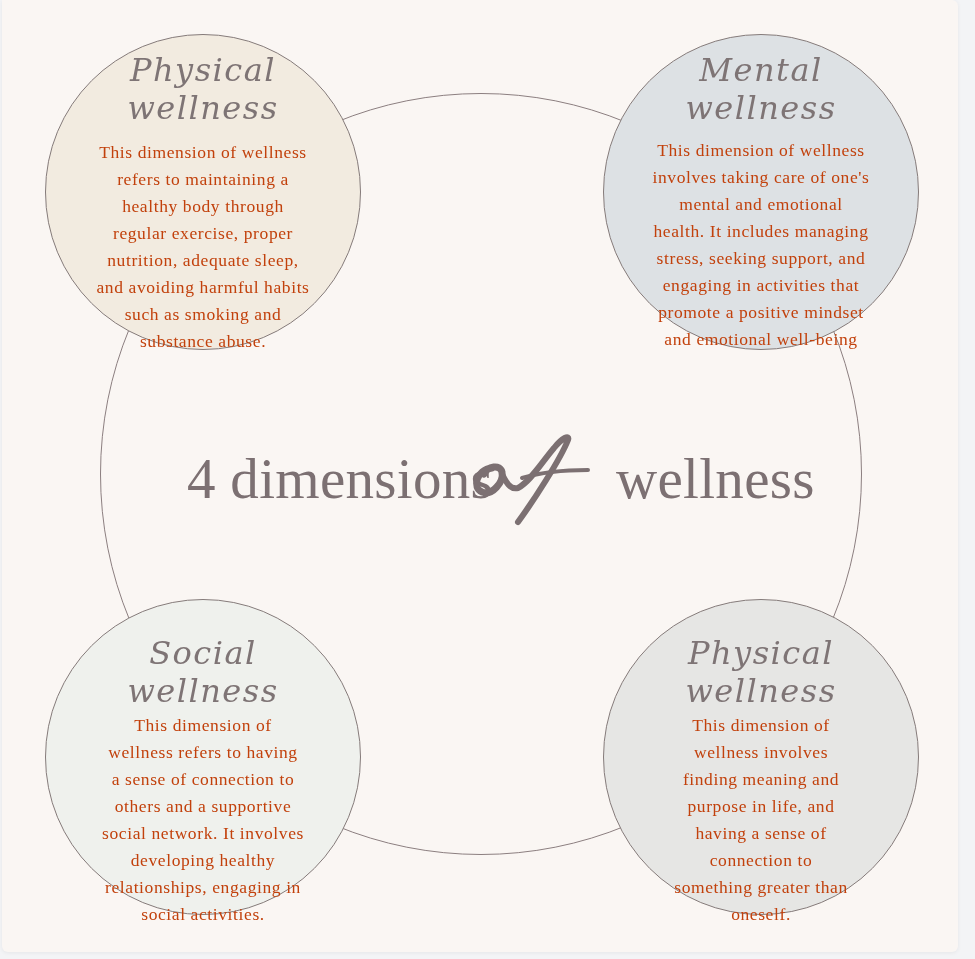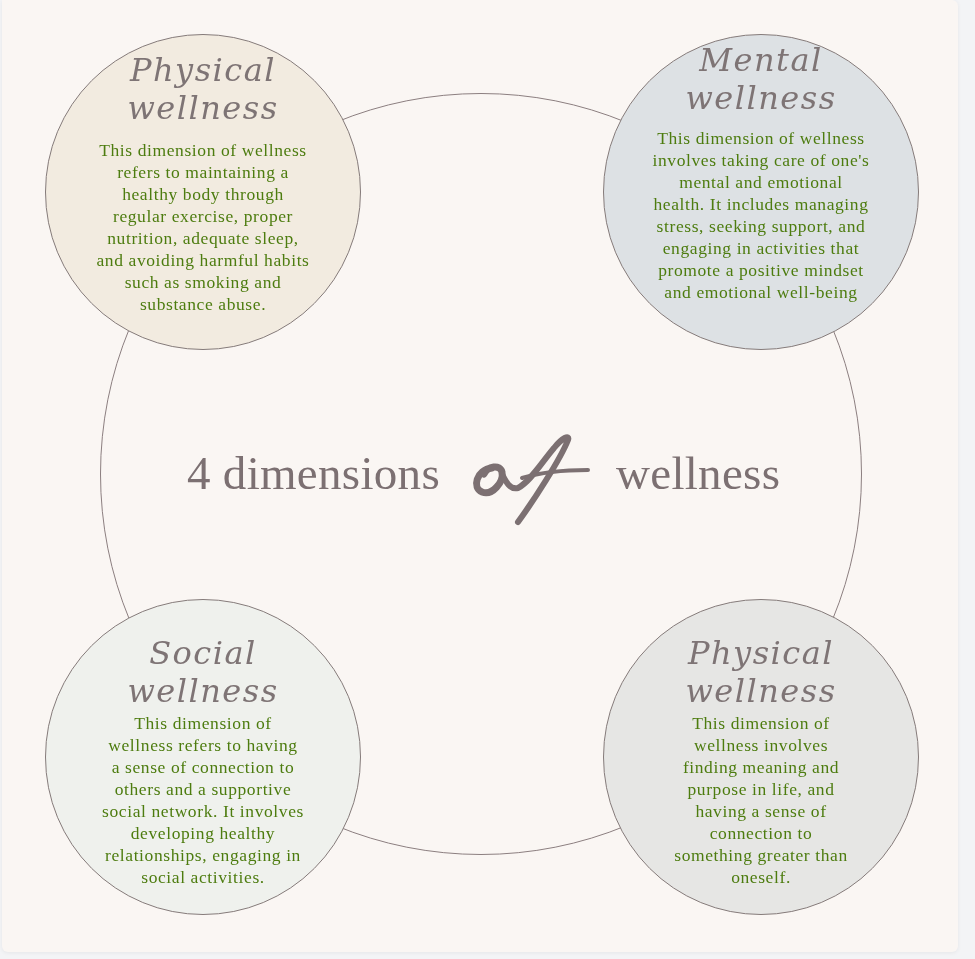--- a/index.html
+++ b/index.html
@@ -23,39 +23,39 @@
       display: flex; flex-direction: column; align-items: center;
       text-align: center; color: #7b7172;
     }
     .dim .title {
       font-family: "DejaVu Serif", serif; font-style: italic;
       font-size: 32px; line-height: 38px; letter-spacing: 1.5px;
       color: #7e7475; margin-top: 16px; font-weight: normal;
     }
     .dim .desc {
       font-family: "Liberation Serif", serif;
-      font-size: 17.5px; line-height: 22px; letter-spacing: 0.6px;
-      margin-top: 12px; white-space: pre-line; color: #4d7c0f;
+      font-size: 17.5px; line-height: 27px; letter-spacing: 0.6px;
+      margin-top: 12px; white-space: pre-line; color: #c2410c;
     }
     #physical { left: 43px; top: 34px; background: #f2ebe0; }
     #mental   { left: 601px; top: 34px; background: #dde1e4; }
     #social   { left: 43px; top: 599px; background: #eff1ed; }
     #spiritual{ left: 601px; top: 599px; background: #e6e6e4; }
-    #mental .title { margin-top: 6px; }
+    #mental .title { margin-top: 16px; }
     #mental .desc { margin-top: 10px; }
     #social .title, #spiritual .title { margin-top: 34px; text-align: center; }
     #social .desc, #spiritual .desc { margin-top: 2px; }
 
     .headline {
       position: absolute; left: 0; top: 440px; width: 960px; height: 100px;
       color: #7c7072;
     }
     .headline .word {
       position: absolute; top: 6px;
-      font-family: "Liberation Serif", serif; font-size: 47px; letter-spacing: 0.3px;
+      font-family: "Liberation Serif", serif; font-size: 57px; letter-spacing: 0.3px;
     }
     #hw1 { left: 185px; }
     #hw3 { left: 614px; }
     .headline svg { position: absolute; left: 468px; top: -10px; }
   </style>
 </head>
 <body>
 
 <div class="card">
   <div class="ring"></div>

